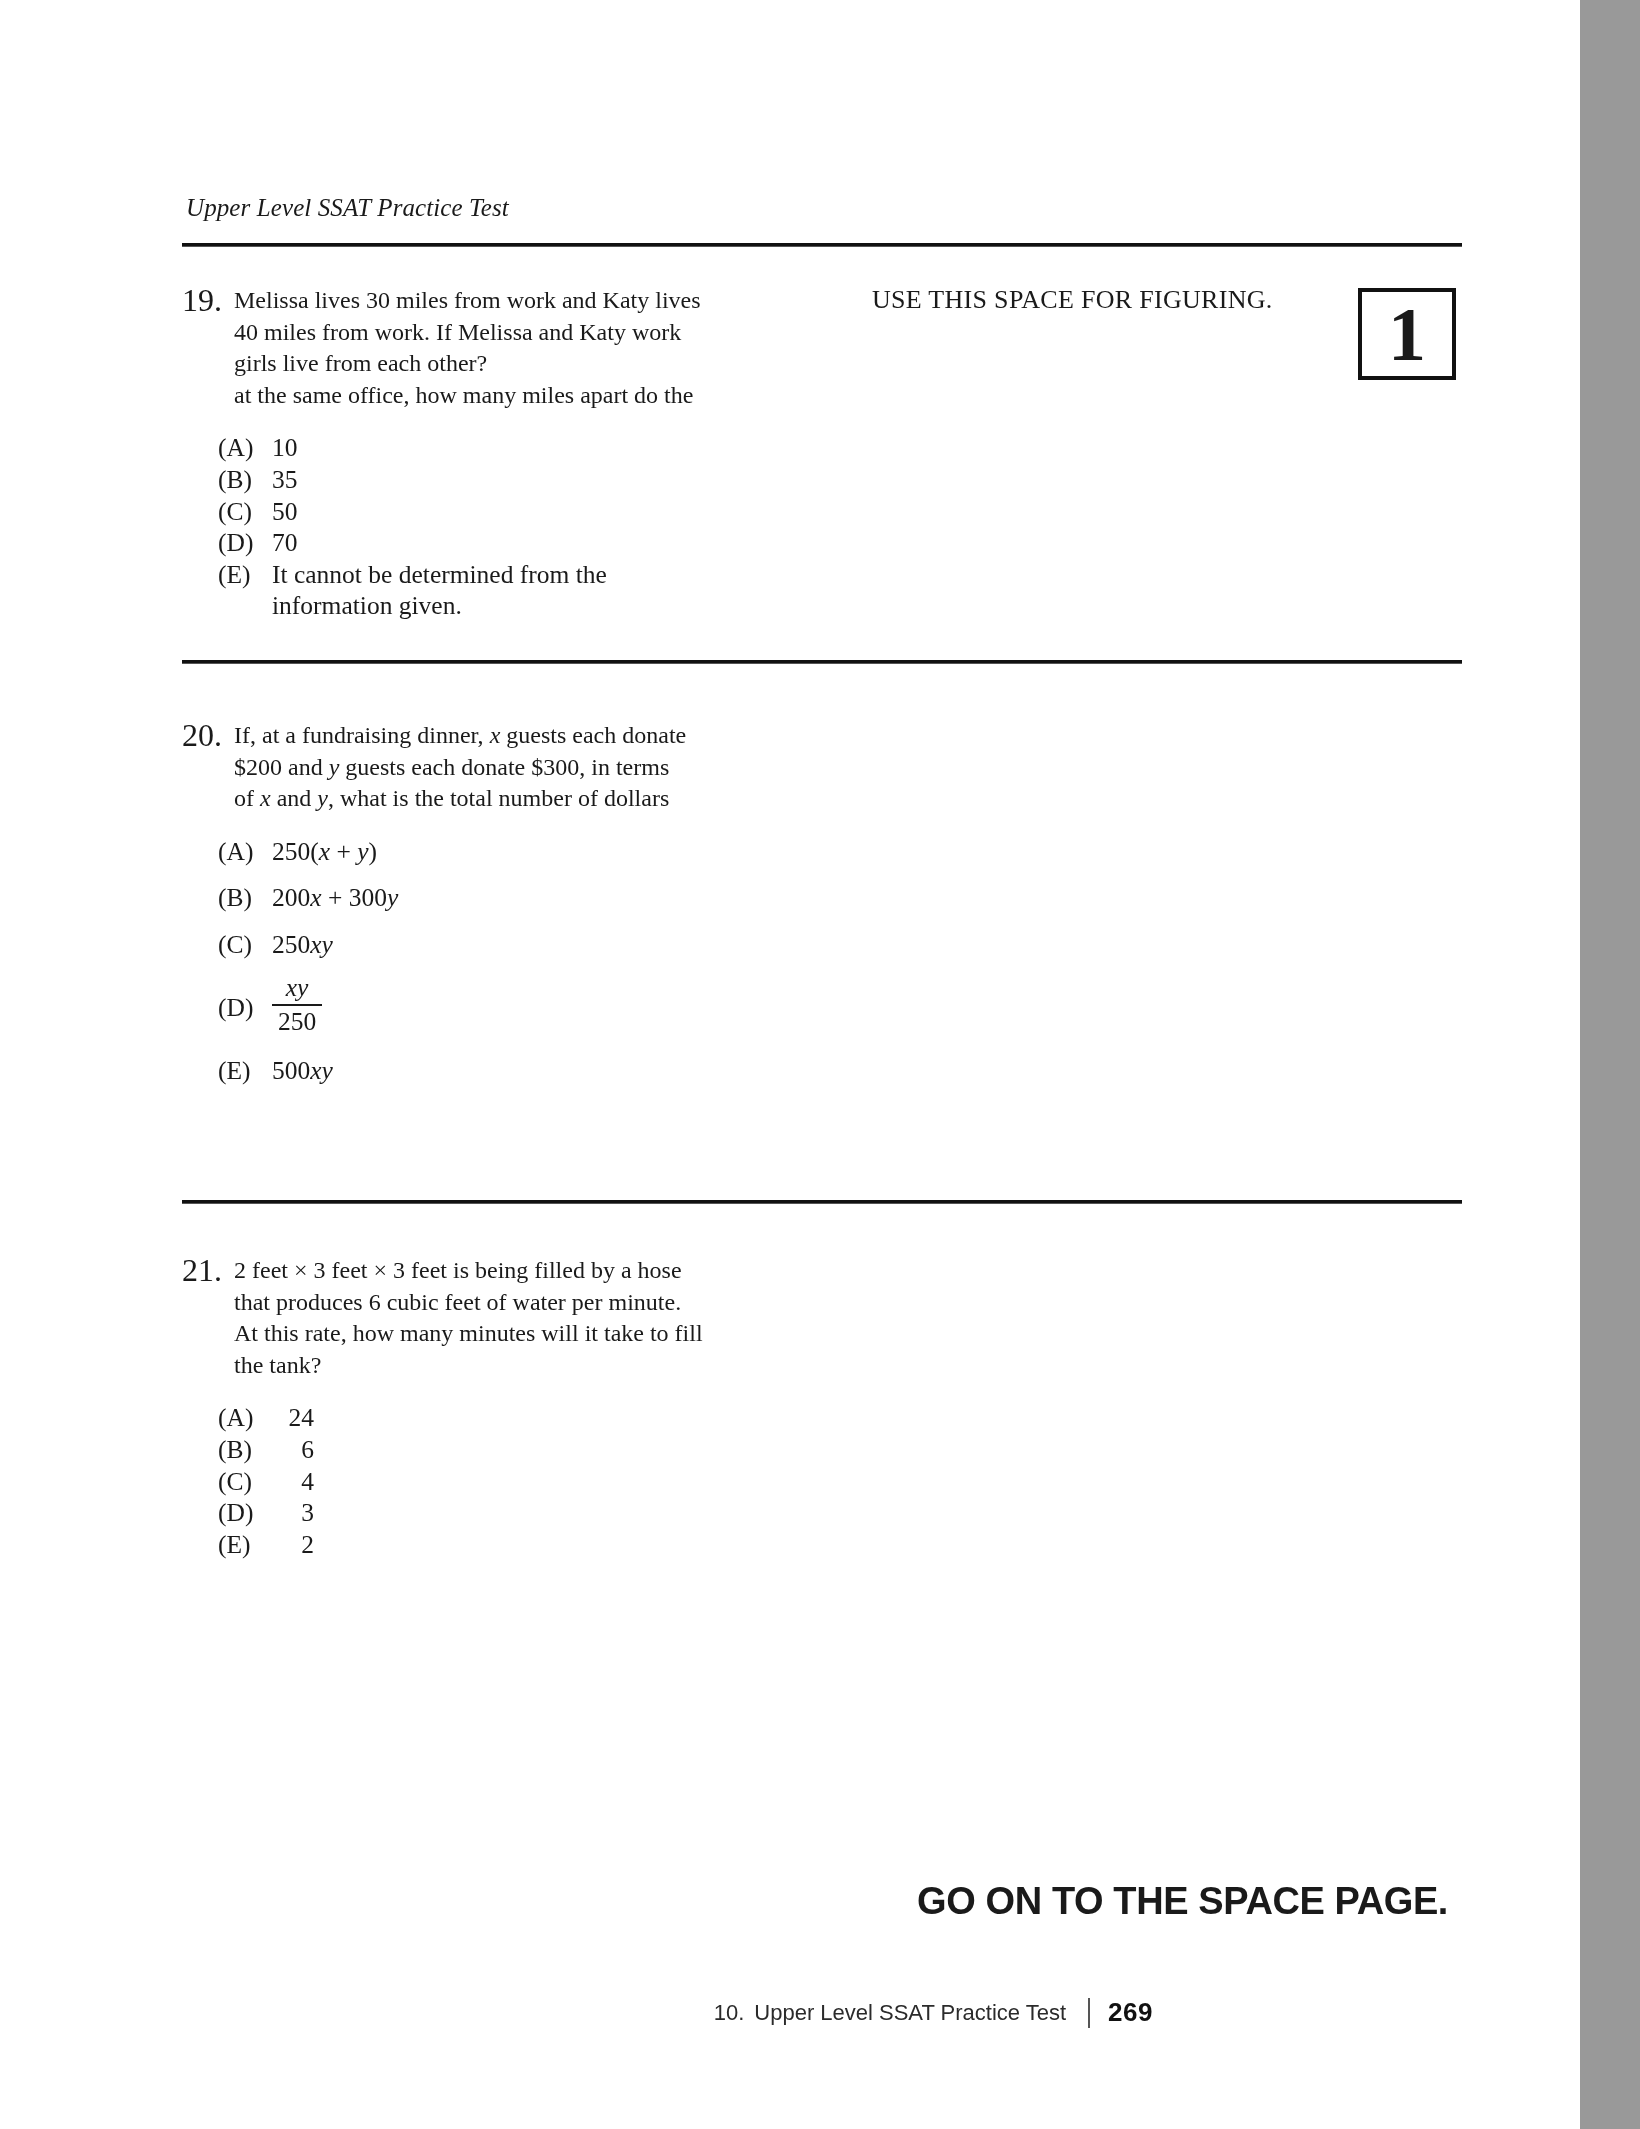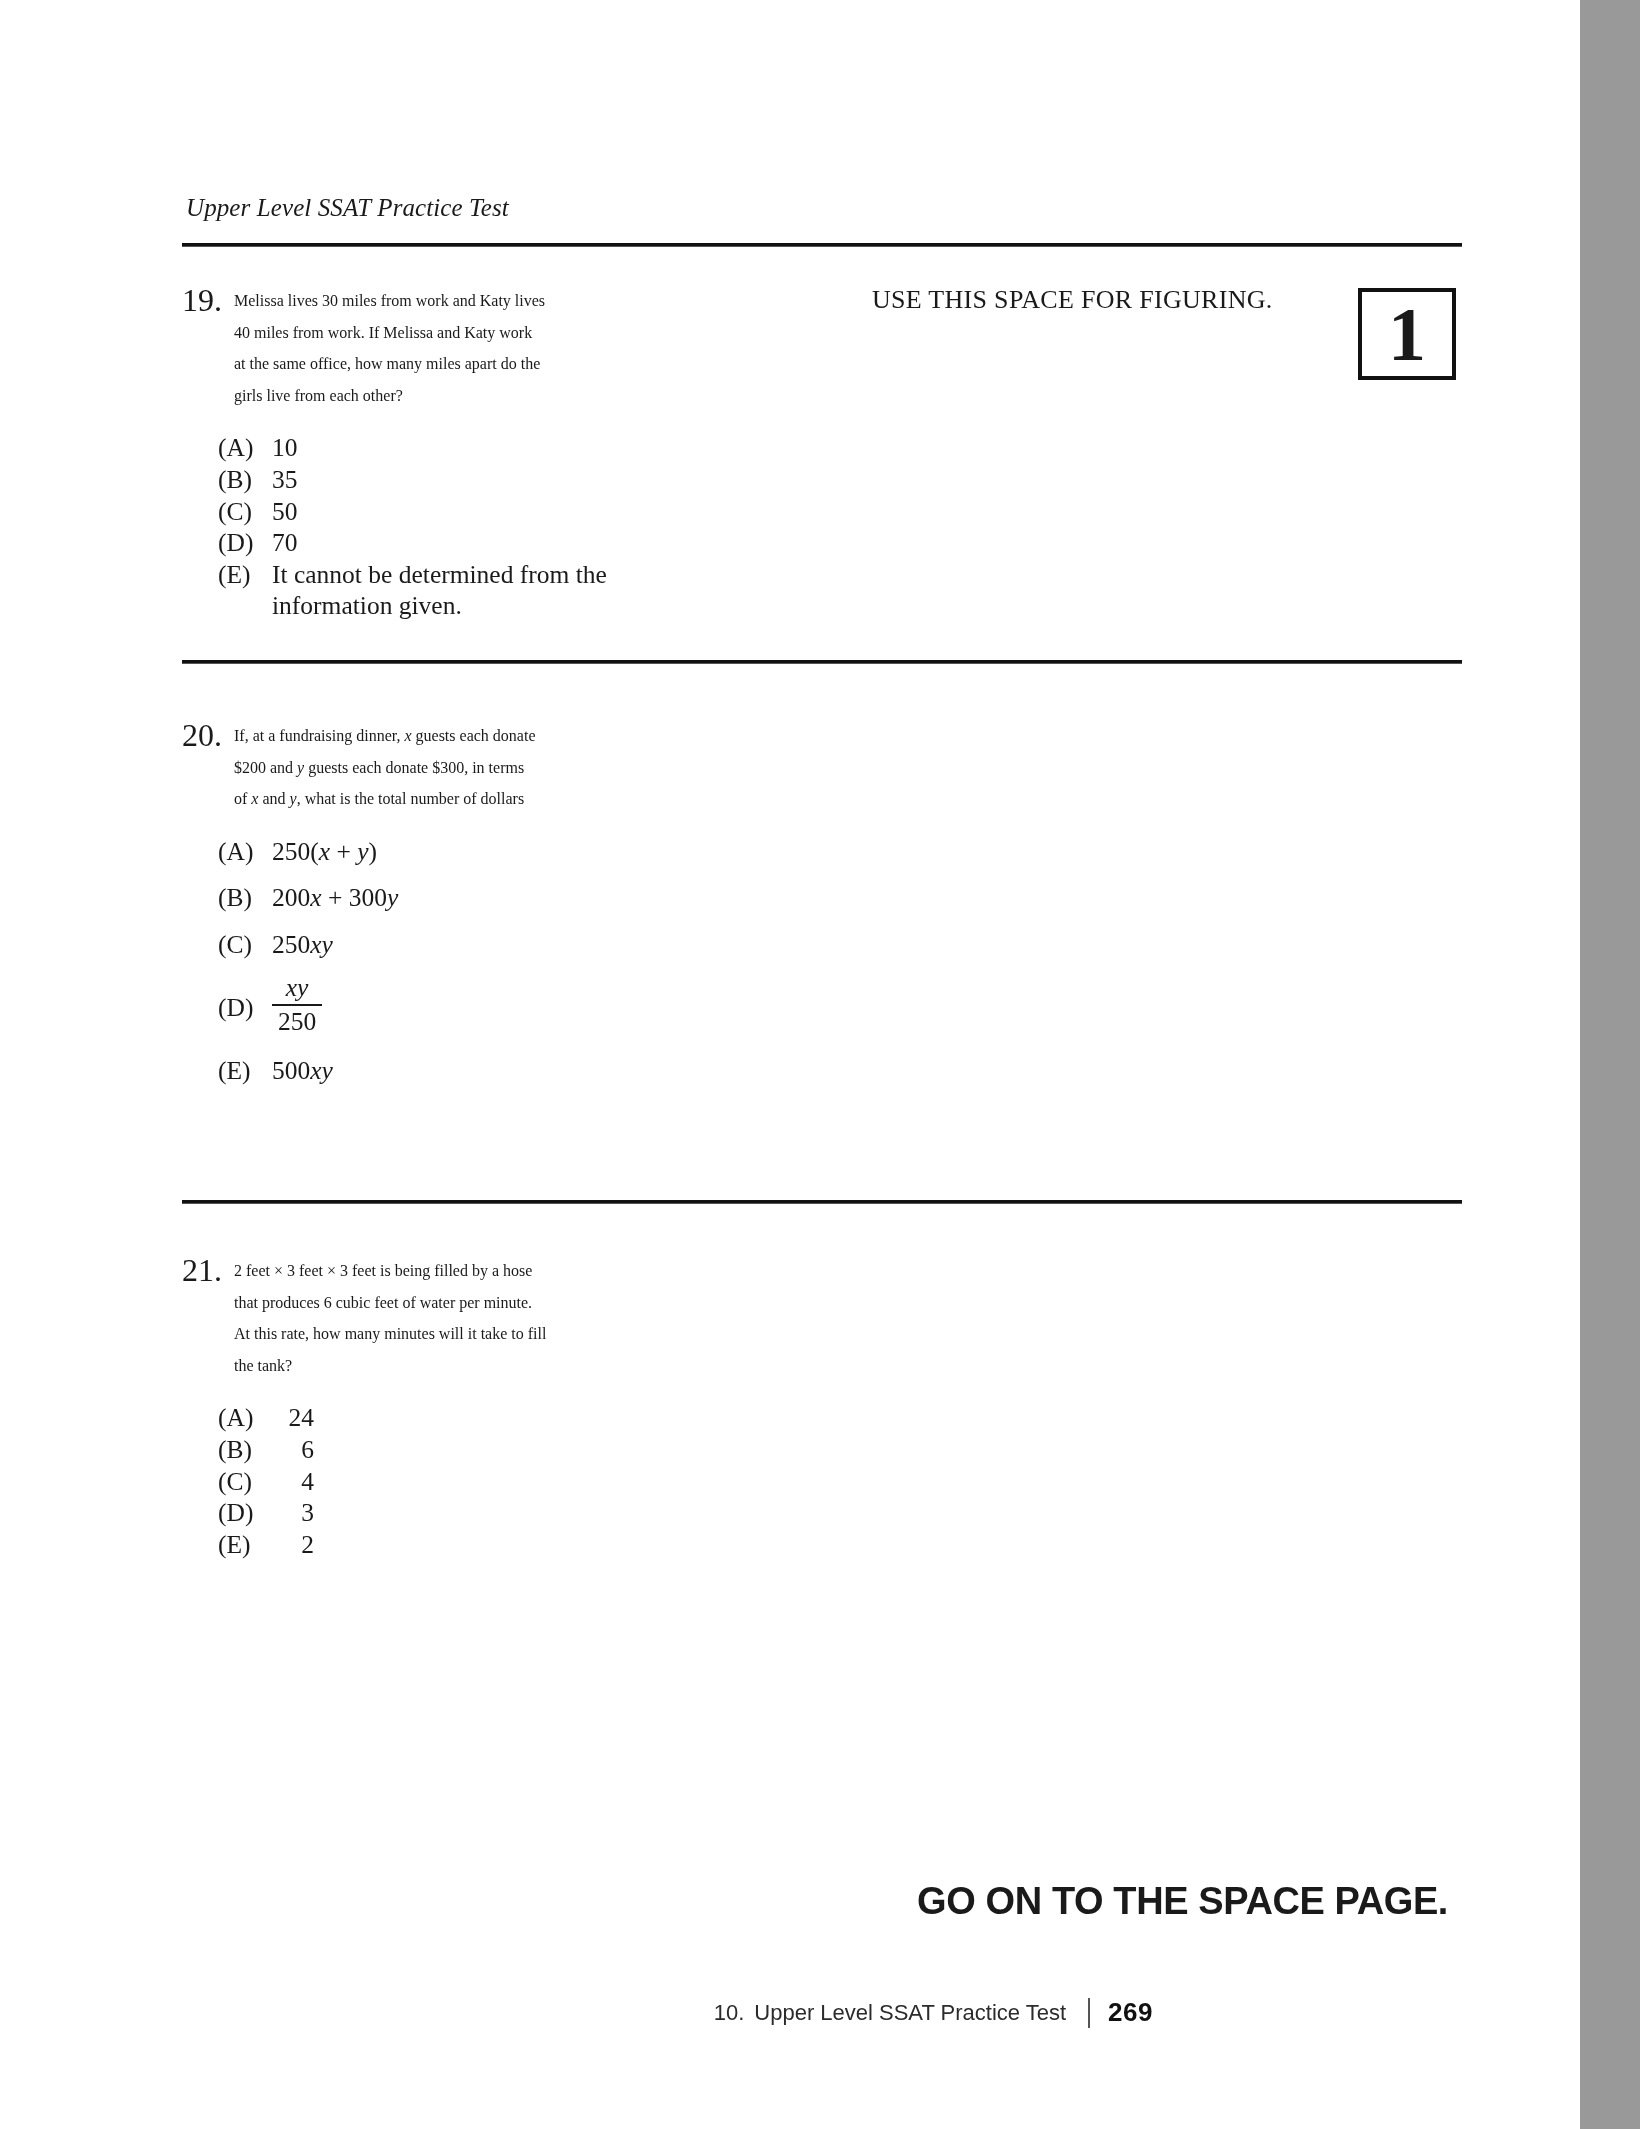--- a/index.html
+++ b/index.html
@@ -114,21 +114,21 @@
     align-items: flex-start;
   }
   .q-number {
     width: 52px;
     flex: 0 0 52px;
     font-size: 32px;
     line-height: 31.6px;
   }
   .q-stem {
     flex: 1;
-    font-size: 16px;
+    font-size: 24px;
     line-height: 31.6px;
   }
   .q-stem .line {
     white-space: nowrap;
   }
   .q-stem i {
     font-style: italic;
   }
 
   
@@ -247,22 +247,22 @@
   <div id="section-number-box">
     <div id="section-number">1</div>
   </div>
 
   <div class="question" id="question-19">
     <div class="q-row">
       <div class="q-number">19.</div>
       <div class="q-stem">
         <span class="line" style="display: block;">Melissa lives 30 miles from work and Katy lives</span>
         <span class="line" style="display: block;">40 miles from work. If Melissa and Katy work</span>
+        <span class="line" style="display: block;">girls live from each other?</span>
         <span class="line" style="display: block;">at the same office, how many miles apart do the</span>
-        <span class="line" style="display: block;">girls live from each other?</span>
       </div>
     </div>
     <div class="choices">
       <div class="choice">
         <span class="choice-letter">(A)</span>
         <span class="choice-text">10</span>
       </div>
       <div class="choice">
         <span class="choice-letter">(B)</span>
         <span class="choice-text">35</span>

